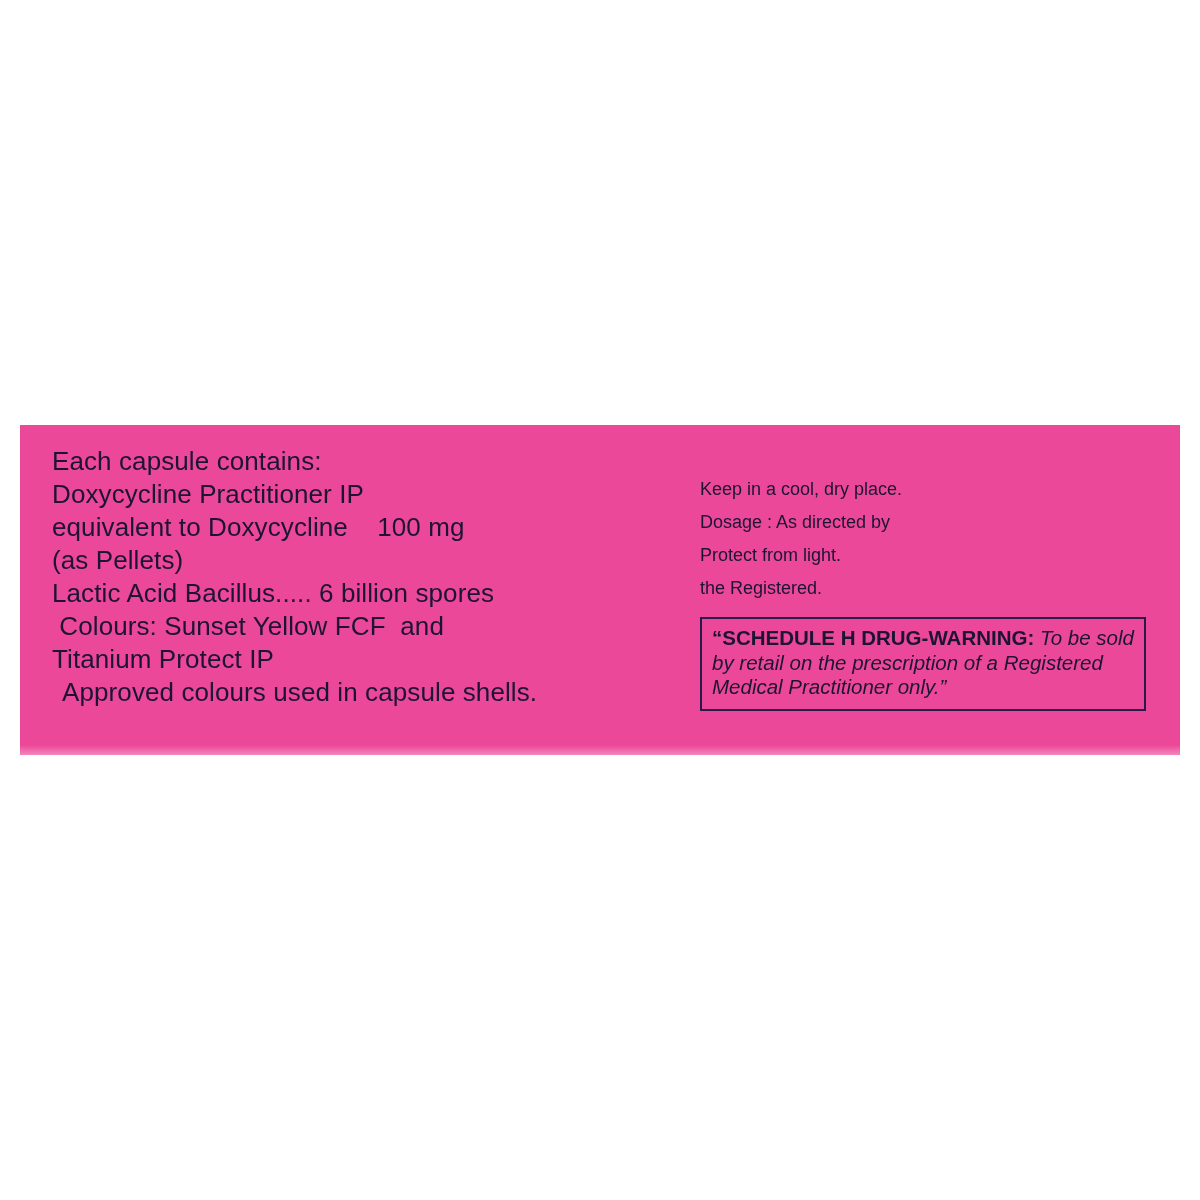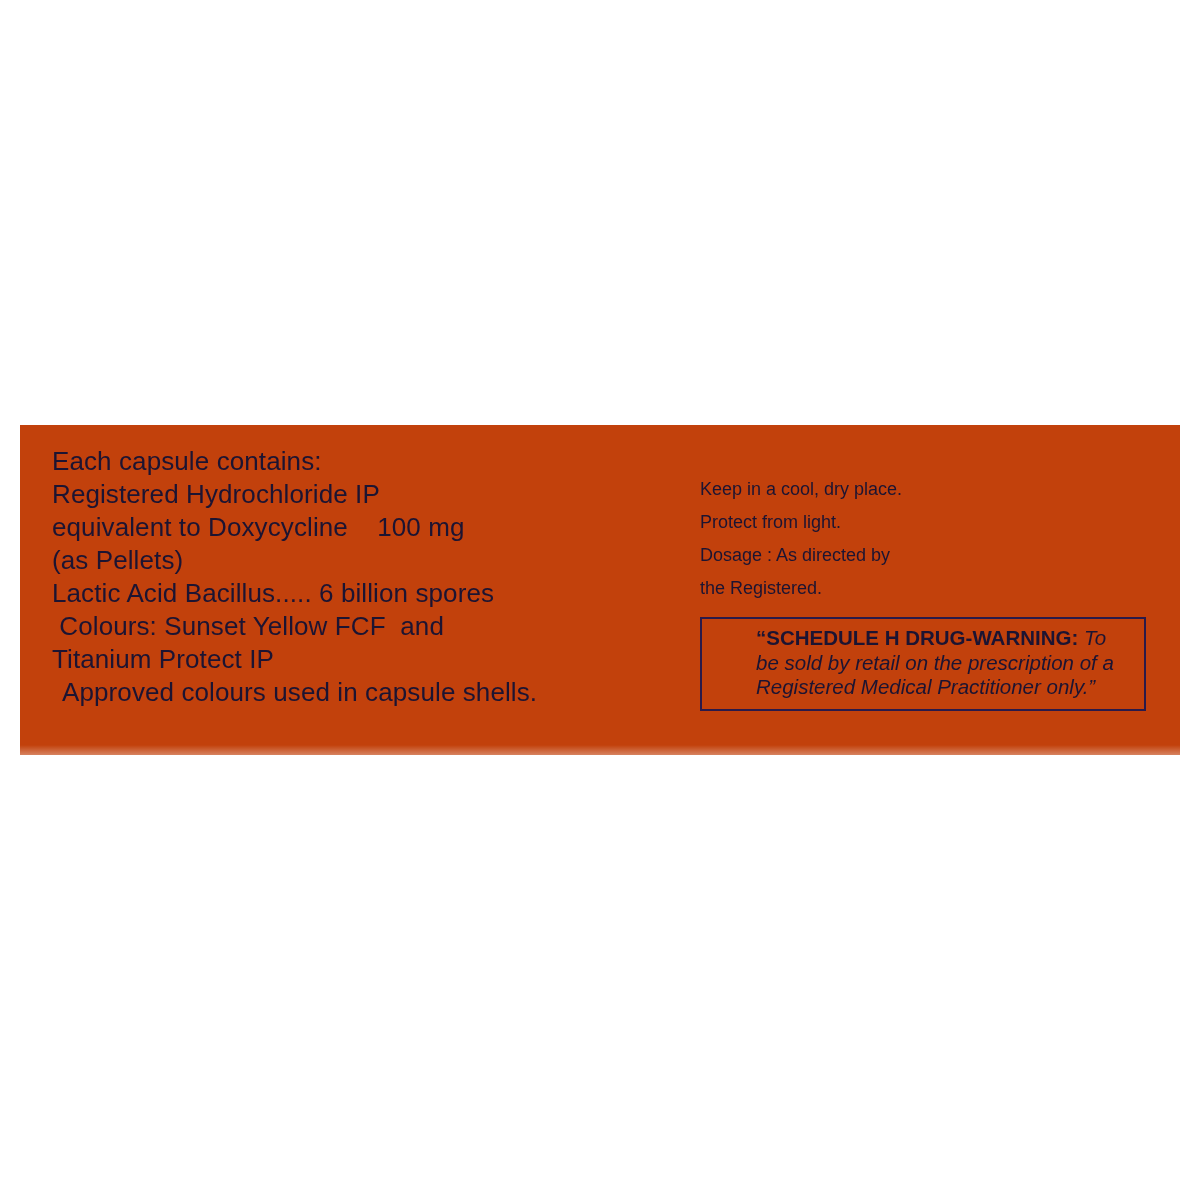--- a/index.html
+++ b/index.html
@@ -75,47 +75,46 @@
     width: 446px;
     border: 2px solid #2a1a4a;
     box-sizing: border-box;
     padding: 7px 10px 9px 10px;
   }
   #schedule-text {
     color: #1c1432;
     font-size: 20.5px;
     line-height: 24.5px;
     font-style: italic;
-    margin-left: 44px;
   }
   #schedule-text .hdr {
     font-weight: bold;
     font-style: normal;
   }
 </style>
 </head>
 <body>
 
-<div id="panel" style="background: #c2410c; color: rgb(28, 20, 50);">
+<div id="panel" style="background: #ec4899; color: rgb(28, 20, 50);">
 
   <div class="col-left">
     <div class="line">Each capsule contains:</div>
-    <div class="line">Registered Hydrochloride IP</div>
+    <div class="line">Doxycycline Practitioner IP</div>
     <div class="line">equivalent to Doxycycline    100 mg</div>
     <div class="line">(as Pellets)</div>
     <div class="line">Lactic Acid Bacillus..... 6 billion spores</div>
     <div class="line"> Colours: Sunset Yellow FCF  and</div>
     <div class="line">Titanium Protect IP</div>
     <div class="line indent">Approved colours used in capsule shells.</div>
   </div>
 
   <div class="col-right">
     <div class="rline">Keep in a cool, dry place.</div>
+    <div class="rline">Dosage : As directed by</div>
     <div class="rline">Protect from light.</div>
-    <div class="rline">Dosage : As directed by</div>
     <div class="rline">the Registered.</div>
   </div>
 
   <div id="schedule-box">
     <div id="schedule-text"><span class="hdr">“SCHEDULE H DRUG-WARNING:</span><span> To be sold by retail on the prescription of a Registered Medical Practitioner only.”</span></div>
   </div>
 
 </div>
 
 </body></html>

